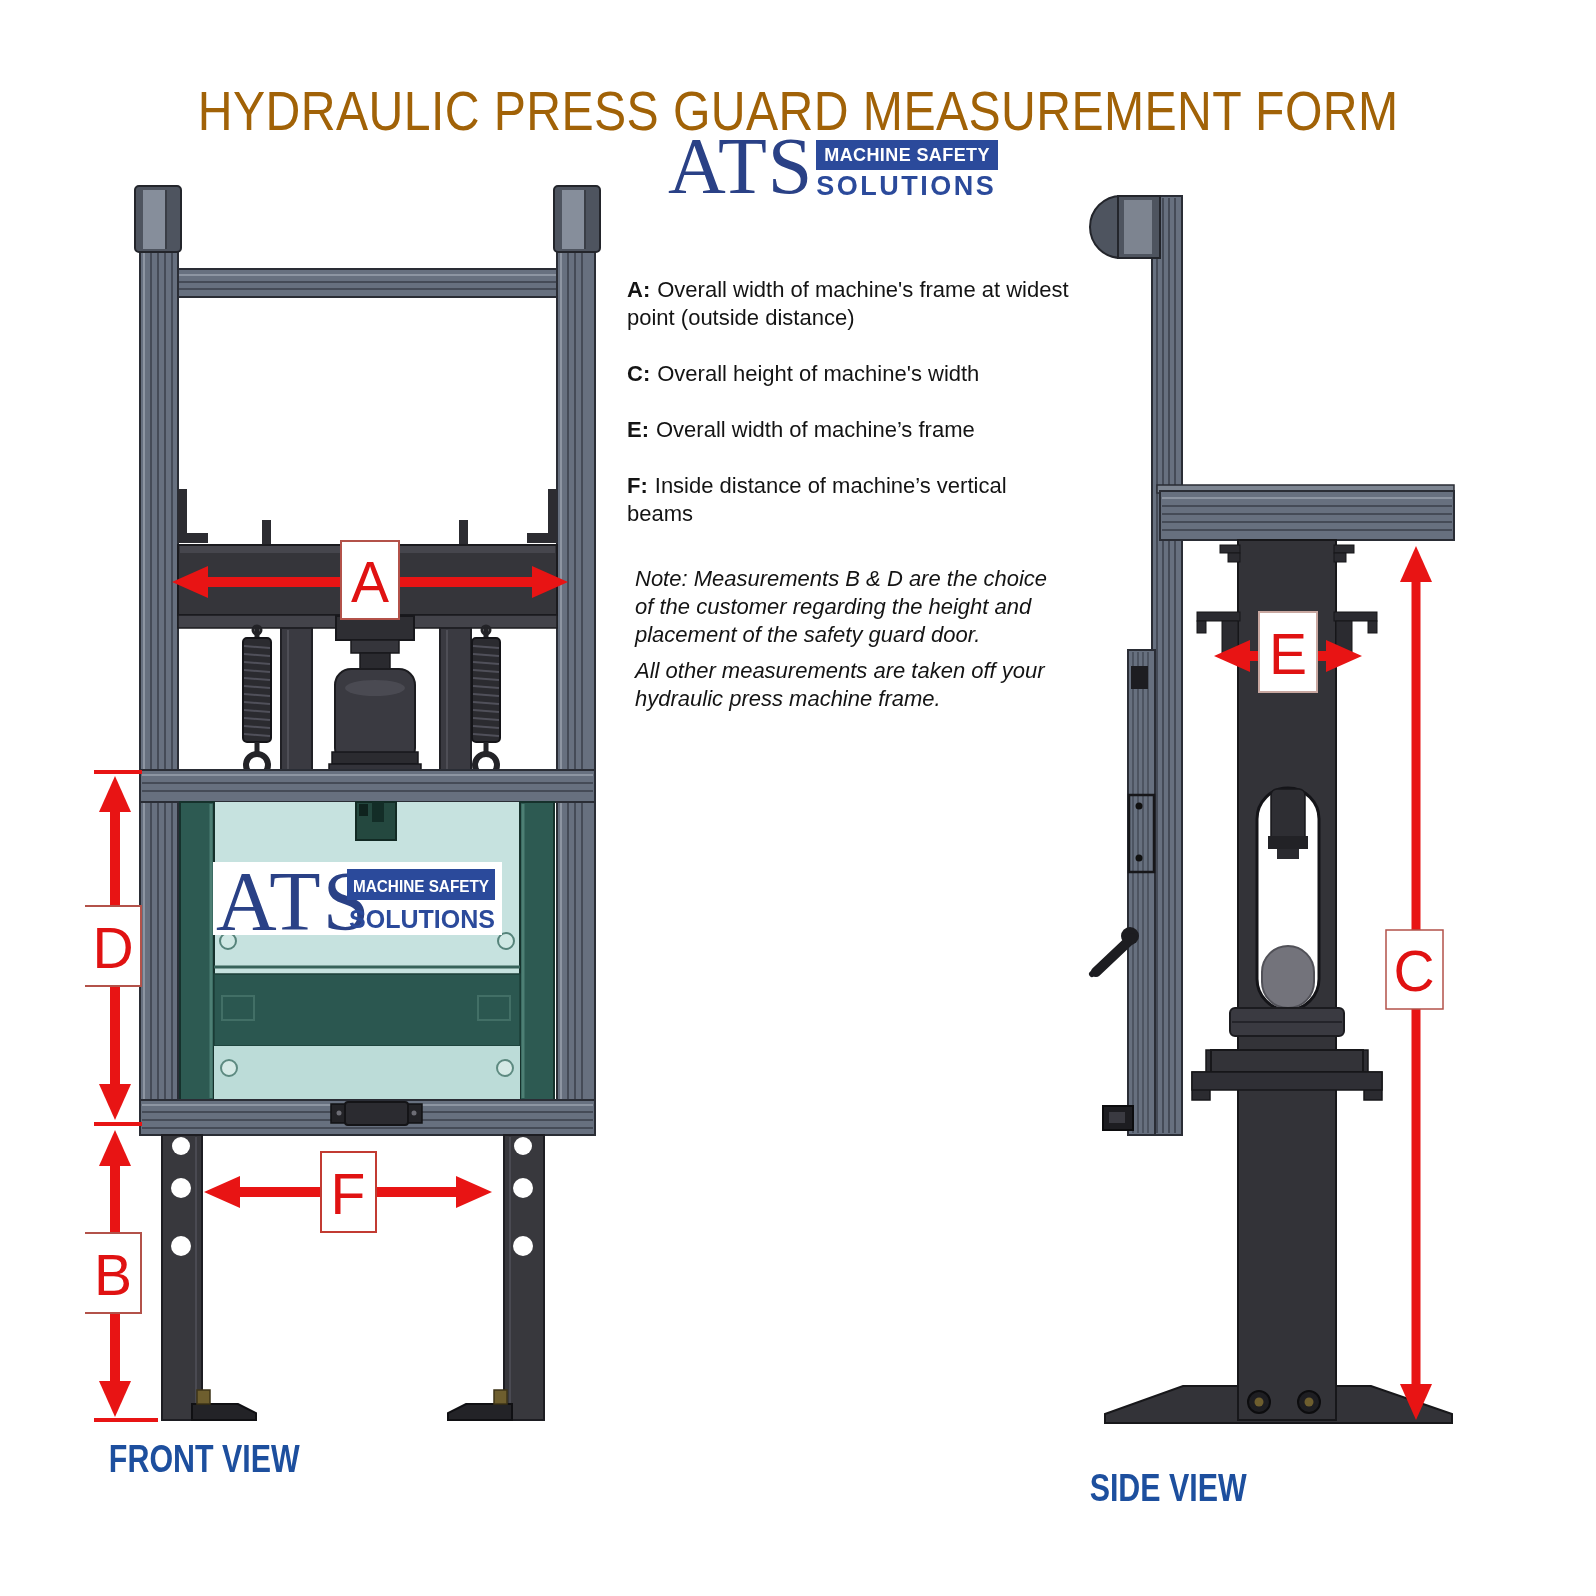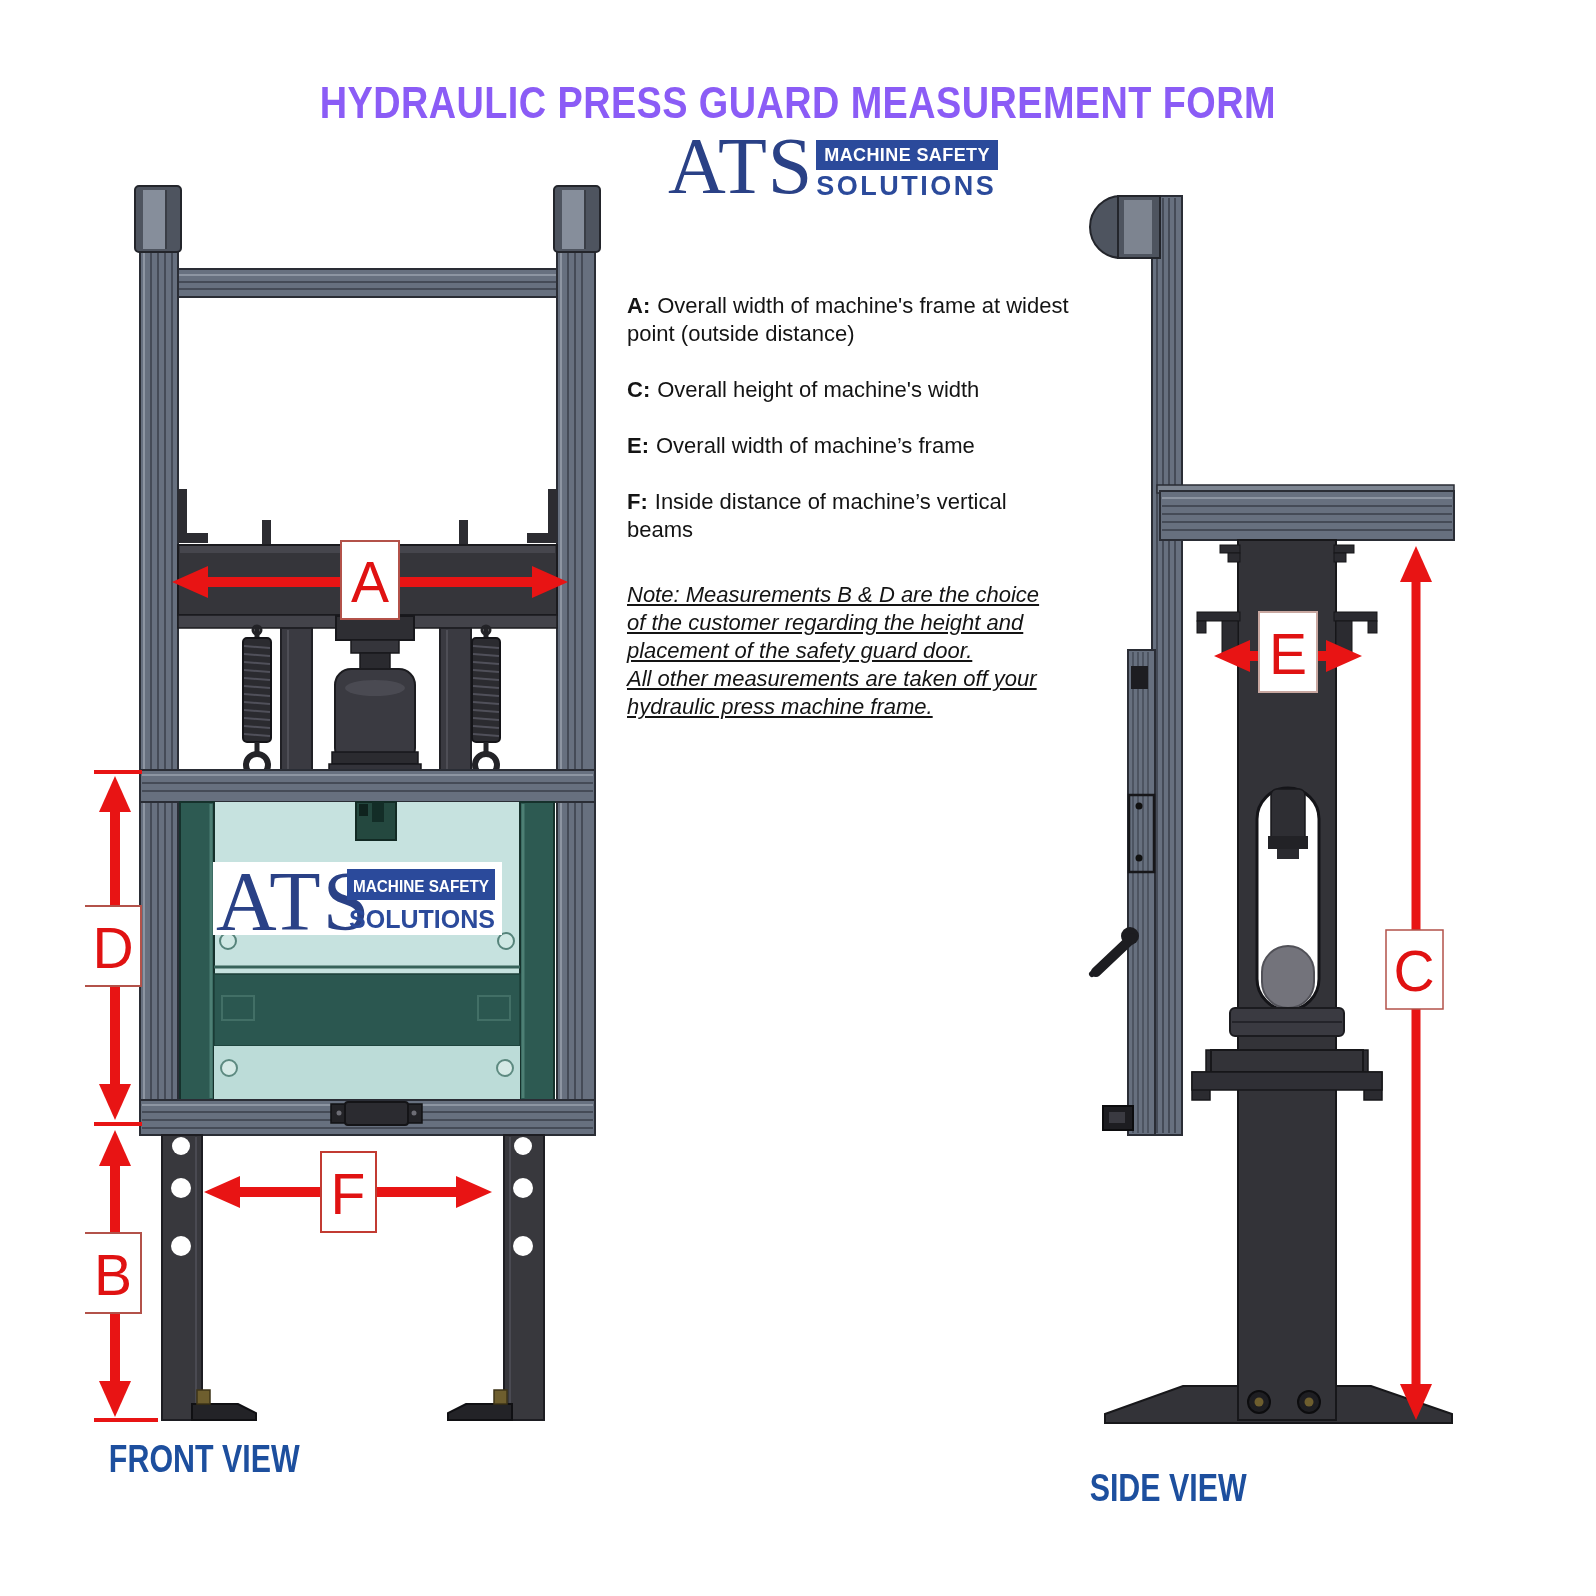--- a/index.html
+++ b/index.html
@@ -4,43 +4,43 @@
 <style>
   html,body{margin:0;padding:0;}
   body{
     width:1596px;height:1596px;position:relative;background:#ffffff;
     font-family:"Liberation Sans",sans-serif;overflow:hidden;
   }
   .abs{position:absolute;}
   
   .title{
     left:0;right:0;top:78px;text-align:center;
-    font-size:44px;font-weight:bold;color:#8b5cf6;white-space:nowrap;
+    font-size:56px;font-weight:normal;color:#a16207;white-space:nowrap;
   }
   .title span{display:inline-block;transform:scaleX(.86);transform-origin:center;letter-spacing:.5px;}
   .logo{left:668px;top:128px;display:flex;align-items:flex-start;}
   .logo .ats{
     font-family:"Liberation Serif",serif;font-size:80px;line-height:76px;
     color:#2a4186;letter-spacing:1px;
   }
   .logo .right{margin-left:3px;margin-top:12px;}
   .logo .msbox{
     background:#2b4a9b;color:#ffffff;font-weight:bold;font-size:18px;
     letter-spacing:.4px;padding:5px 8px 4px 8px;white-space:nowrap;
   }
   .logo .sol{
     color:#2b4a9b;font-weight:bold;font-size:27px;letter-spacing:2.5px;
     margin-top:1px;white-space:nowrap;
   }
   
   .defs{left:627px;top:276px;width:520px;color:#141414;}
-  .defs p{margin:16px 0 28px 0;font-size:22px;line-height:28px;}
+  .defs p{margin:0 0 28px 0;font-size:22px;line-height:28px;}
   .defs .k{font-weight:bold;margin-right:7px;}
   .defs .t{white-space:pre-line;}
-  .defs p.note{font-style:italic;margin:0;text-decoration:underline;}
+  .defs p.note{font-style:italic;margin:8px;}
   .defs p.note-first{margin-top:37px;}
   
   .viewcap{font-size:38px;font-weight:bold;color:#1d4f9e;text-align:left;white-space:nowrap;}
   .viewcap span{display:inline-block;transform:scaleX(.8);transform-origin:center;}
   .front-cap{left:85px;top:1438px;width:560px;}
   .side-cap{left:1070px;top:1438px;width:400px;margin-top:29px;}
   svg{position:absolute;}
   svg text{font-family:"Liberation Sans",sans-serif;}
   .dimletter{fill:#e01212;font-size:57px;}
   .serifT{font-family:"Liberation Serif",serif;}

